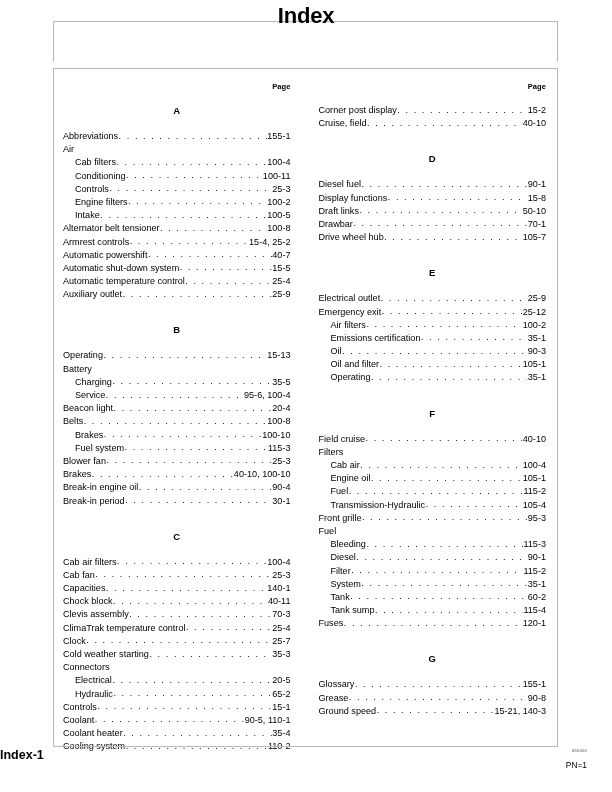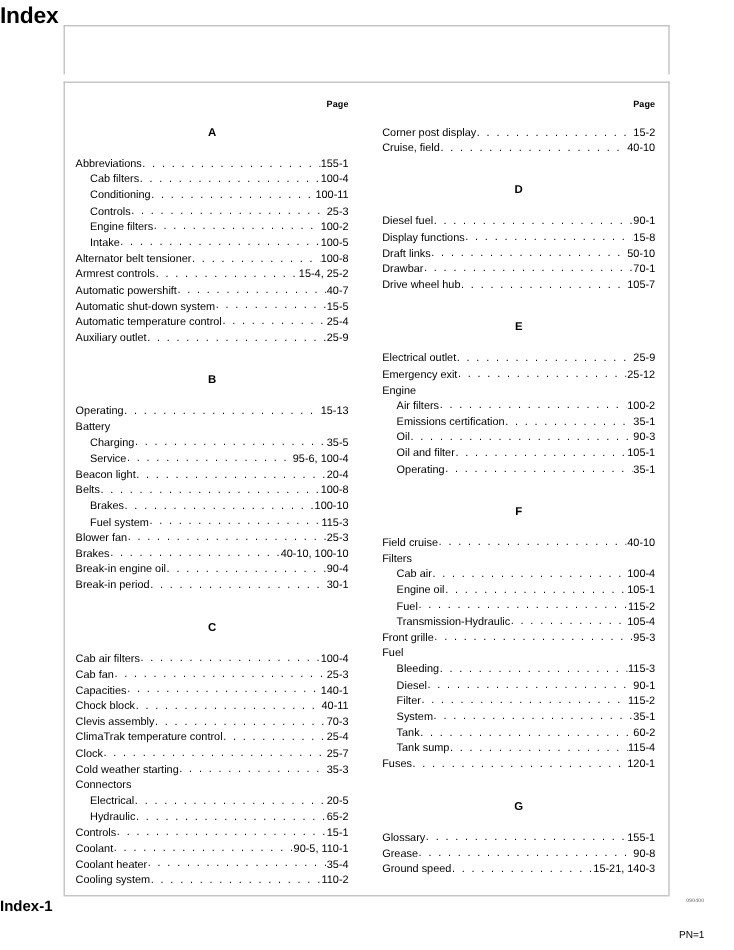--- a/index.html
+++ b/index.html
@@ -26,21 +26,22 @@
     border-left: 1px solid #b8b8b8;
     border-top: 1px solid #b8b8b8;
     border-right: 1px solid #b8b8b8;
     box-sizing: border-box;
   }
   .page-title {
     position: absolute;
     left: 0;
     right: 0;
     top: 3px;
-    font-size: 19px;
+    text-align: center;
+    font-size: 22px;
     font-weight: bold;
     letter-spacing: -0.2px;
   }
 
   
   .content-frame {
     position: absolute;
     left: 53px;
     top: 68px;
     width: 505px;
@@ -159,41 +160,42 @@
   .code-small {
     font-size: 4.2px;
     color: #555;
     letter-spacing: 0.2px;
     display: block;
   }
   .code-pn {
     font-size: 8.4px;
     color: #000;
     display: block;
-    margin-top: 18px;
+    margin-top: 4px;
   }
 </style>
 </head>
 <body>
 
 <div class="header-box"></div>
 <div class="page-title">Index</div>
 
 <div class="content-frame">
   <div class="columns">
     <div class="column col-left">
         <div class="page-label">Page</div>
         <div class="gap-first-letter"></div>
         <div class="letter-head">A</div>
         <div class="gap-after-letter"></div>
         <div class="entry">
           <span class="term">Abbreviations</span>
           <span class="leader">. . . . . . . . . . . . . . . . . . . . . . . . . . . . . . . . . . . . . . . . . . . . . . . . . . . . . . . . . . . . </span>
           <span class="pagenum">155-1</span>
         </div>
+        <div class="group-row">Air</div>
         <div class="entry indent">
           <span class="term">Cab filters</span>
           <span class="leader">. . . . . . . . . . . . . . . . . . . . . . . . . . . . . . . . . . . . . . . . . . . . . . . . . . . . . . . . . . . . </span>
           <span class="pagenum">100-4</span>
         </div>
         <div class="entry indent">
           <span class="term">Conditioning</span>
           <span class="leader">. . . . . . . . . . . . . . . . . . . . . . . . . . . . . . . . . . . . . . . . . . . . . . . . . . . . . . . . . . . . </span>
           <span class="pagenum">100-11</span>
         </div>
@@ -423,21 +425,20 @@
         <div class="entry">
           <span class="term">Electrical outlet</span>
           <span class="leader">. . . . . . . . . . . . . . . . . . . . . . . . . . . . . . . . . . . . . . . . . . . . . . . . . . . . . . . . . . . . </span>
           <span class="pagenum">25-9</span>
         </div>
         <div class="entry">
           <span class="term">Emergency exit</span>
           <span class="leader">. . . . . . . . . . . . . . . . . . . . . . . . . . . . . . . . . . . . . . . . . . . . . . . . . . . . . . . . . . . . </span>
           <span class="pagenum">25-12</span>
         </div>
-        <div class="group-row">Engine</div>
         <div class="entry indent">
           <span class="term">Air filters</span>
           <span class="leader">. . . . . . . . . . . . . . . . . . . . . . . . . . . . . . . . . . . . . . . . . . . . . . . . . . . . . . . . . . . . </span>
           <span class="pagenum">100-2</span>
         </div>
         <div class="entry indent">
           <span class="term">Emissions certification</span>
           <span class="leader">. . . . . . . . . . . . . . . . . . . . . . . . . . . . . . . . . . . . . . . . . . . . . . . . . . . . . . . . . . . . </span>
           <span class="pagenum">35-1</span>
         </div>

